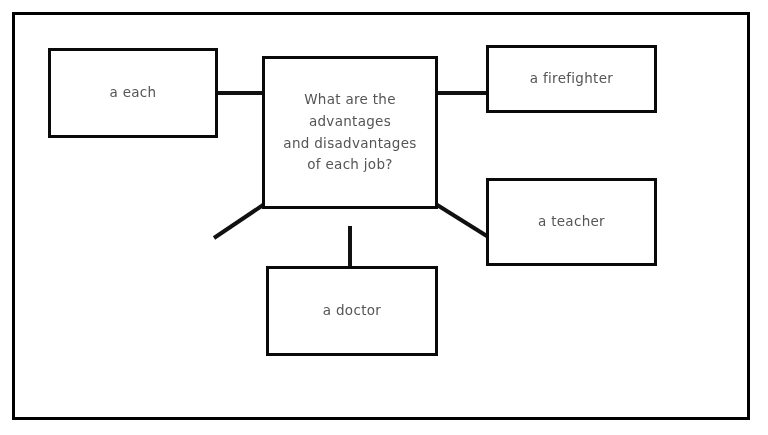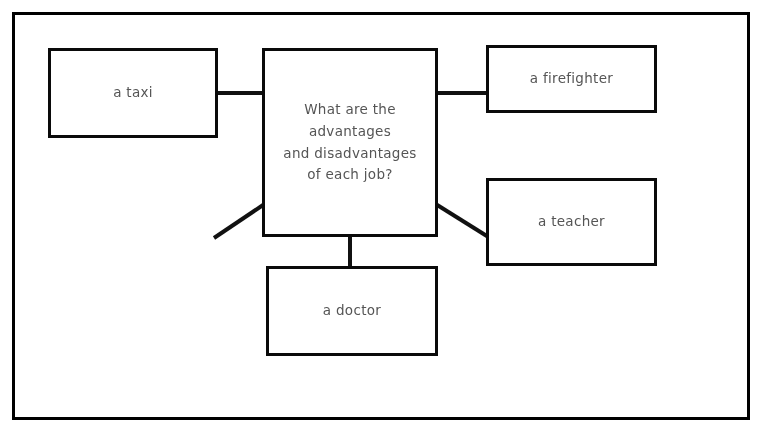--- a/index.html
+++ b/index.html
@@ -52,23 +52,23 @@
   .node-label {
     color: #555555;
     font-size: 13.5px;
     line-height: 1.45;
     letter-spacing: 0.3px;
     font-weight: 400;
     white-space: pre-line;
   }
   .node-center {
     left: 262px;
-    top: 48px;
+    top: 56px;
     width: 176px;
-    height: 189px;
+    height: 153px;
     border-width: 3px;
     justify-content: flex-end;
   }
   .node-center .node-label {
     font-size: 13.5px;
     line-height: 1.6;
   }
   .node-cook {
     left: 48px;
     top: 48px;
@@ -120,21 +120,21 @@
     <line x1="350" y1="226" x2="350" y2="269" stroke="#111111" stroke-width="4"></line>
   </svg>
 
   <div class="node node-center">
     <span class="node-label">What are the advantages
 and disadvantages
 of each job?</span>
   </div>
 
   <div class="node node-cook">
-    <span class="node-label">a taxi</span>
+    <span class="node-label">a each</span>
   </div>
 
 
   <div class="node node-firefighter">
     <span class="node-label">a firefighter</span>
   </div>
 
   <div class="node node-teacher">
     <span class="node-label">a teacher</span>
   </div>

